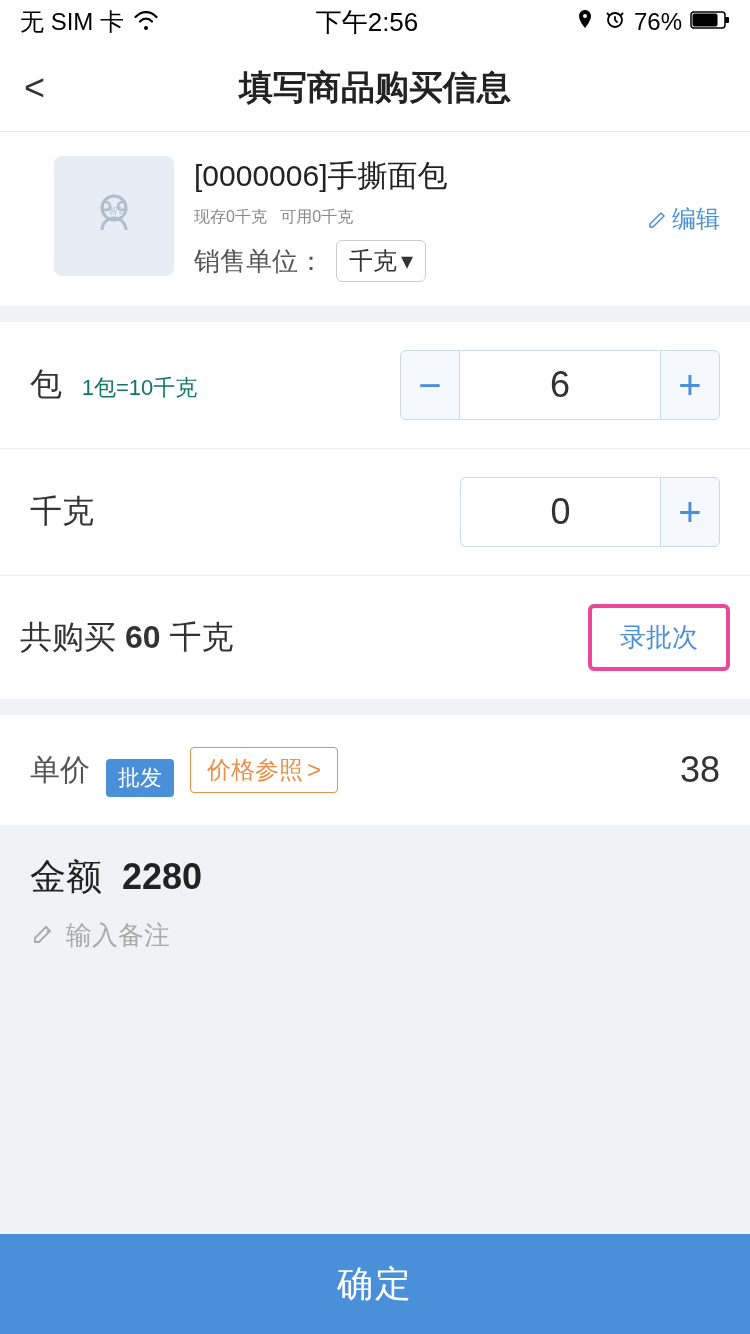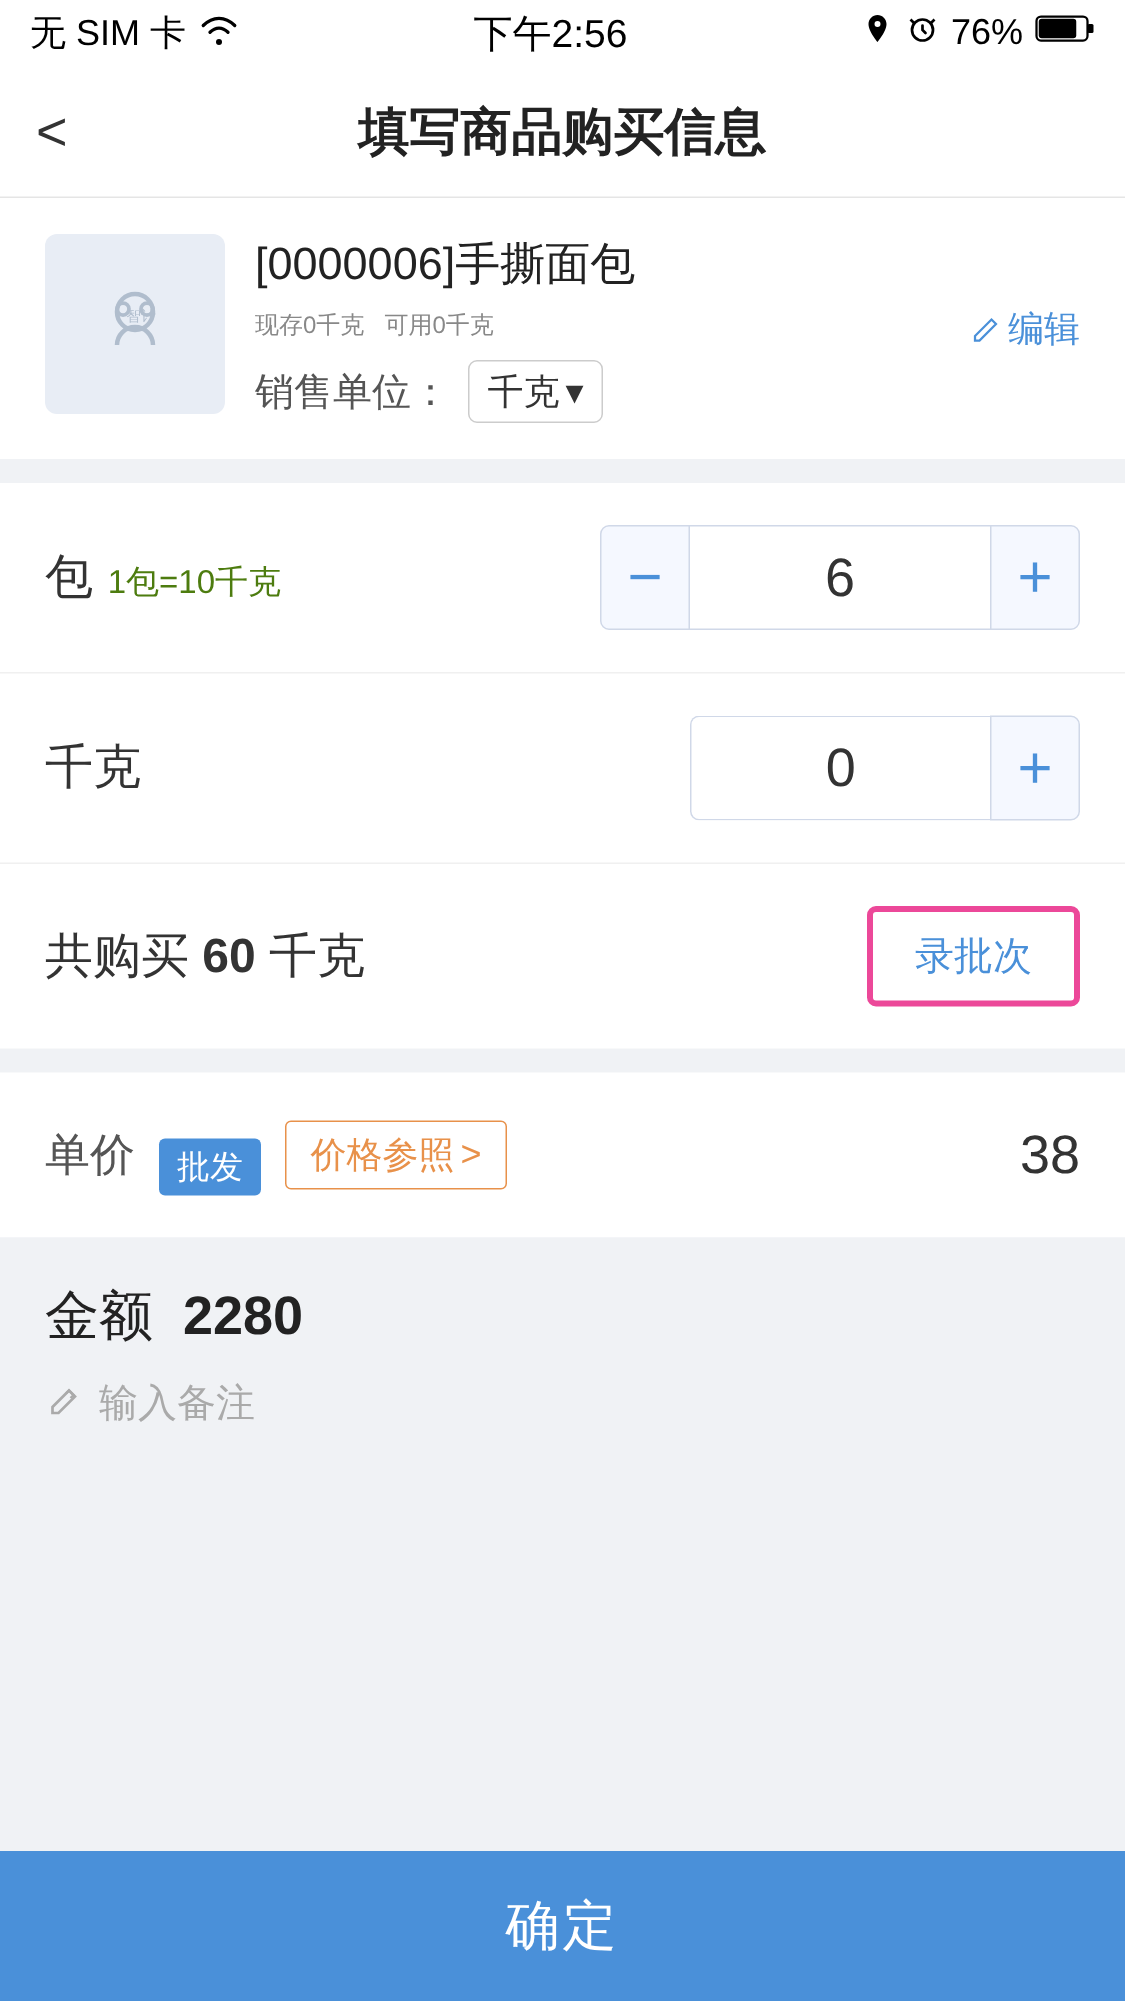--- a/index.html
+++ b/index.html
@@ -76,20 +76,21 @@
     }
     .product-image {
       width: 120px;
       height: 120px;
       background: #e8edf5;
       border-radius: 8px;
       display: flex;
       align-items: center;
       justify-content: center;
       flex-shrink: 0;
+      margin-left: 24px;
     }
     .product-image svg {
       width: 60px;
       height: 60px;
       opacity: 0.5;
     }
     .product-info {
       flex: 1;
     }
     .product-name {
@@ -148,22 +149,22 @@
     .quantity-label {
       flex: 1;
     }
     .quantity-label-main {
       font-size: 32px;
       color: #333;
       font-weight: 500;
     }
     .quantity-label-sub {
       font-size: 22px;
-      color: #4d7c0f;
-      margin-left: 2px;
+      color: #0f766e;
+      margin-left: 12px;
     }
     .quantity-controls {
       display: flex;
       align-items: center;
       gap: 0;
     }
     .qty-btn {
       width: 60px;
       height: 70px;
       border: 1px solid #d0d8e8;
@@ -193,21 +194,21 @@
       color: #333;
       background: #fff;
       outline: none;
     }
 
     
     .total-row {
       display: flex;
       align-items: center;
       justify-content: space-between;
-      padding: 28px 30px;
+      padding: 28px 20px;
     }
     .total-text {
       font-size: 32px;
       color: #333;
     }
     .total-text strong {
       color: #333;
       font-weight: 600;
     }
     .batch-btn {

